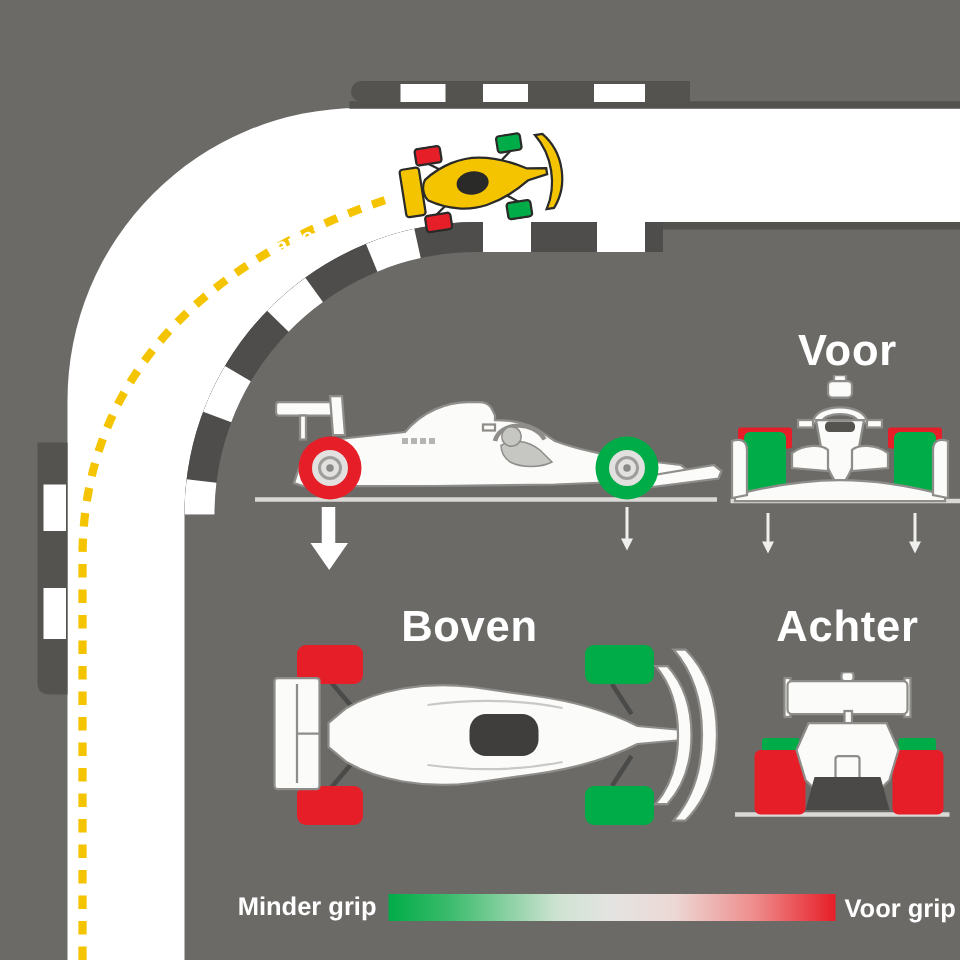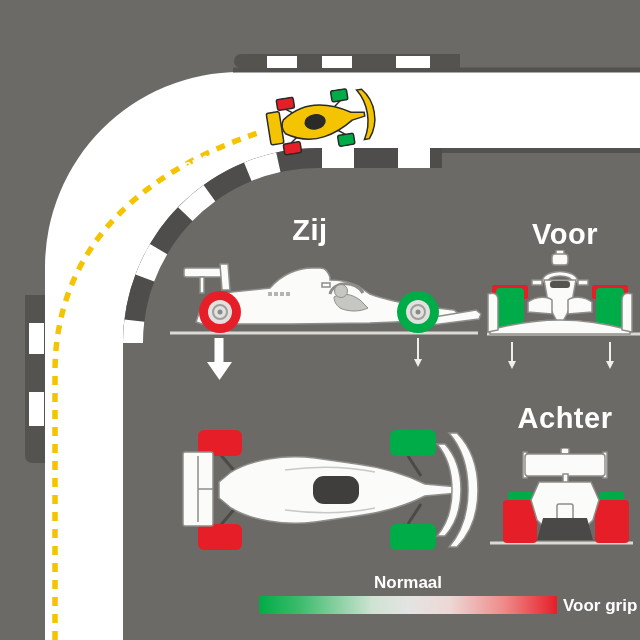--- a/index.html
+++ b/index.html
@@ -69,21 +69,20 @@
         <rect x="14" y="46" width="17" height="11" rx="2" fill="var(--c-more_grip)"></rect>
         <rect x="69" y="1" width="16" height="11" rx="2" fill="var(--c-less_grip)"></rect>
         <rect x="69" y="46" width="16" height="11" rx="2" fill="var(--c-less_grip)"></rect>
         <path d="M18,22 C30,14 44,11 56,13 C68,15 78,20 86,25 L99,27 L99,31 L86,33 C78,38 68,43 56,45 C44,47 30,44 18,36 C15,32 15,26 18,22 Z" fill="var(--c-car_yellow)"></path>
         <ellipse cx="49" cy="29" rx="10" ry="7" fill="#2A2A28"></ellipse>
         <path d="M100,4 C106,11 109,19 109,29 C109,39 106,47 100,54 L95,54 C100,46 102,38 102,29 C102,20 100,12 95,4 Z" fill="var(--c-car_yellow)"></path>
       </g>
     </svg>
   </div>
 
-  <span class="view-label" style="left:170px;top:214px;width:280px">Zij</span>
   <svg class="abs" style="left:170px;top:250px" width="320" height="135" viewBox="0 0 320 135">
     <line x1="0" y1="83" x2="308" y2="83" stroke="var(--c-ground_line)" stroke-width="3"></line>
     <g fill="var(--c-body)" stroke="var(--c-outline)" stroke-width="1.5">
       <rect x="14" y="18" width="38" height="9" rx="2"></rect>
       <path d="M50,14 L58,14 L60,40 L52,40 Z"></path>
       <rect x="30" y="27" width="4" height="16"></rect>
       <path d="M26,72 L30,60 C34,50 46,44 62,42 L100,38 C112,24 128,18 142,18 L150,18 C156,18 158,22 160,27 L160,30 C170,30 180,32 188,36 L200,44 C216,50 236,54 258,57 L284,60 L289,64 L284,68 L250,71 L200,73 L120,74 L60,74 L32,74 Z"></path>
       <path d="M258,68 L306,60 L311,64 L309,69 L262,75 Z"></path>
       <rect x="152" y="33" width="8" height="4"></rect>
     </g>
@@ -142,20 +141,21 @@
     </g>
     <rect x="70" y="31" width="20" height="7" rx="3" fill="#55544F"></rect>
     <g>
       <line x1="32" y1="92" x2="32" y2="112" stroke="#EFEFED" stroke-width="2"></line>
       <polygon points="28,111 36,111 32,119" fill="#EFEFED"></polygon>
       <line x1="130" y1="92" x2="130" y2="112" stroke="#EFEFED" stroke-width="2"></line>
       <polygon points="126,111 134,111 130,119" fill="#EFEFED"></polygon>
     </g>
   </svg>
 
+  <span class="view-label" style="left:165px;top:402px;width:296px">Boven</span>
   <svg class="abs" style="left:165px;top:418px" width="330" height="145" viewBox="0 0 330 145">
     <g stroke="#4A4A48" stroke-width="3">
       <line x1="55" y1="36" x2="72" y2="56"></line>
         <line x1="55" y1="108" x2="72" y2="88"></line>
       <line x1="243" y1="38" x2="256" y2="58"></line>
         <line x1="243" y1="106" x2="256" y2="86"></line>
     </g>
     <rect x="33" y="12" width="44" height="26" rx="6" fill="var(--c-more_grip)"></rect>
     <rect x="33" y="106" width="44" height="26" rx="6" fill="var(--c-more_grip)"></rect>
     <rect x="225" y="12" width="46" height="26" rx="6" fill="var(--c-less_grip)"></rect>
@@ -185,15 +185,15 @@
       <rect x="116" y="4" width="4" height="26"></rect>
       <rect x="38" y="6" width="80" height="22" rx="3"></rect>
       <rect x="76" y="26" width="5" height="16"></rect>
       <path d="M52,34 L104,34 L112,52 L106,72 L94,84 L62,84 L50,72 L44,52 Z"></path>
       <rect x="70" y="56" width="16" height="20" rx="2"></rect>
     </g>
     <path d="M56,70 L100,70 L106,92 L50,92 Z" fill="#4A4948"></path>
   </svg>
 
   <div class="legend-bar"></div>
-  <span class="legend-text" style="left:259px;top:573px;width:298px;text-align:center">Normaal</span>
+  <span class="legend-text" style="left:155px;top:595px;width:96px;text-align:right">Minder grip</span>
   <span class="legend-text" style="left:563px;top:596px">Voor grip</span>
 </div>
 
 </body></html>

